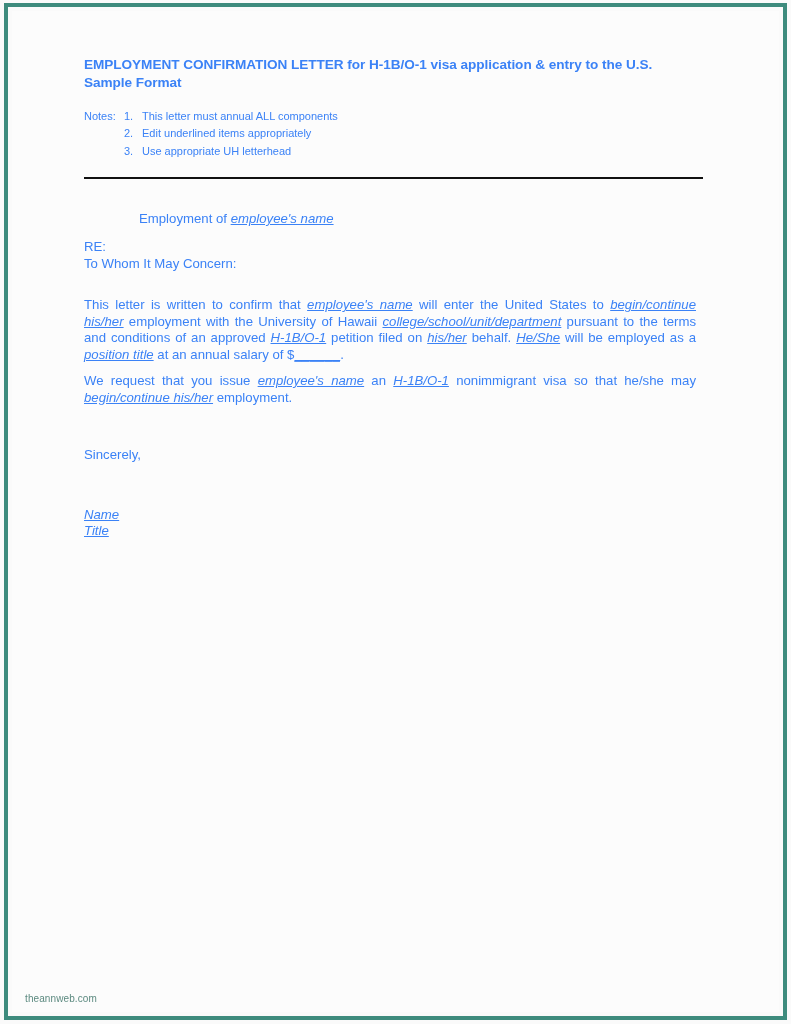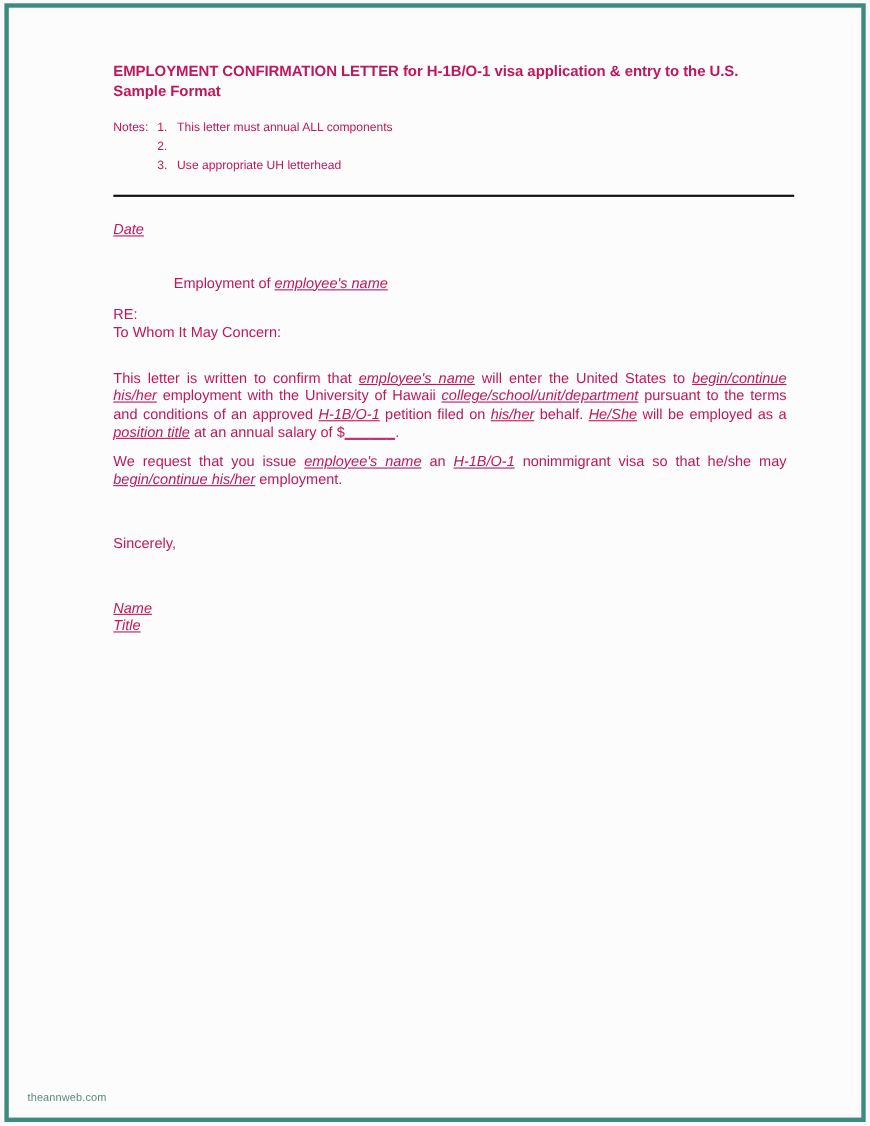--- a/index.html
+++ b/index.html
@@ -44,24 +44,24 @@
     top: 11px;
     right: 12px;
     bottom: 12px;
     background: #fcfcfc;
     box-sizing: border-box;
   }
 
   
   .letter {
     position: absolute;
-    left: 103px;
+    left: 84px;
     top: 56px;
     width: 612px;
-    color: #be185d;
+    color: #3b82f6;
     font-size: 13.2px;
     line-height: 16.5px;
   }
 
   .doc-title {
     font-weight: bold;
     font-size: 13.6px;
     line-height: 17.5px;
     letter-spacing: -0.05px;
     margin: 0;
@@ -178,34 +178,32 @@
     <div class="notes">
       <div class="notes-row">
         <span class="notes-label">Notes:</span>
         <ul class="notes-list">
           <li>
             <span class="note-num">1.</span>
             <span>This letter must annual ALL components</span>
           </li>
           <li>
             <span class="note-num">2.</span>
+            <span>Edit underlined items appropriately</span>
           </li>
           <li>
             <span class="note-num">3.</span>
             <span>Use appropriate UH letterhead</span>
           </li>
         </ul>
       </div>
     </div>
 
     <div class="rule"></div>
 
-    <div class="date-line">
-      <span class="ph">Date</span>
-    </div>
 
     <div class="re-line">
       <span class="re-label">RE:</span>
       <span><span>Employment of </span><span class="ph">employee's name</span></span>
     </div>
 
     <div class="salutation">To Whom It May Concern:</div>
 
     <p class="para para-body-1"><span>This letter is written to confirm that </span><span class="ph">employee's name</span><span> will enter the United States to </span><span class="ph">begin/continue his/her</span><span> employment with the University of Hawaii </span><span class="ph">college/school/unit/department</span><span> pursuant to the terms and conditions of an approved </span><span class="ph">H-1B/O-1</span><span> petition filed on </span><span class="ph">his/her</span><span> behalf. </span><span class="ph">He/She</span><span> will be employed as a </span><span class="ph">position title</span><span> at an annual salary of $</span><span class="blank">______</span><span>.</span></p>
 

